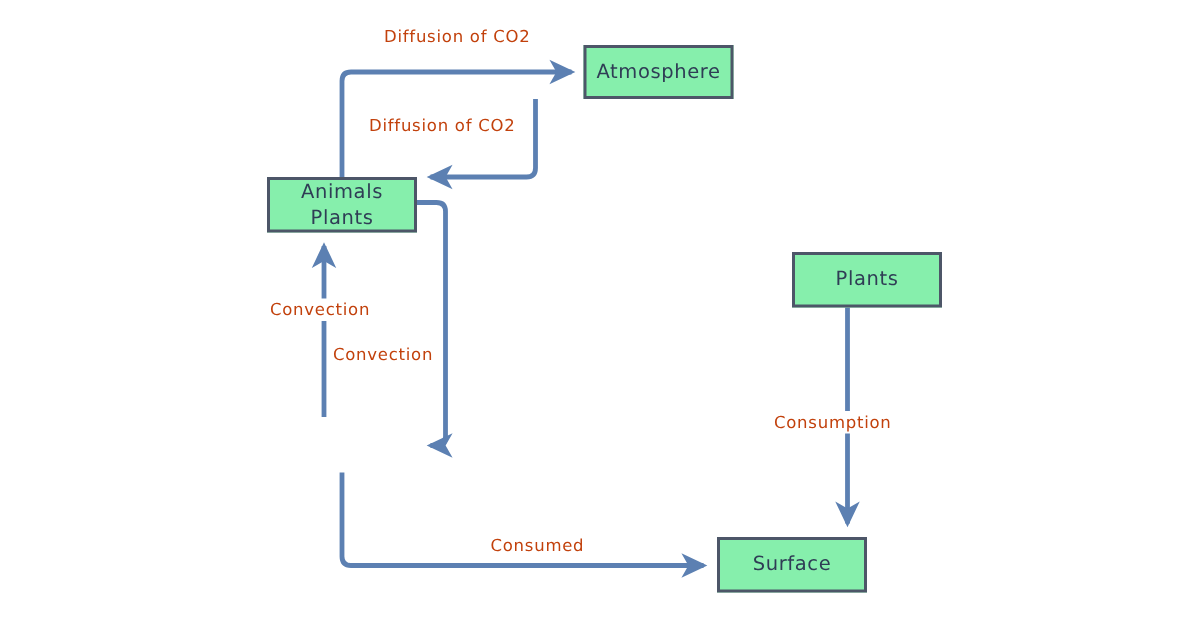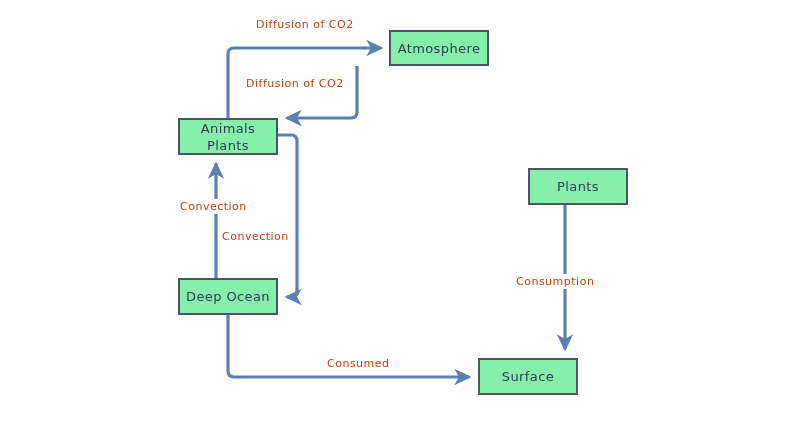--- a/index.html
+++ b/index.html
@@ -88,23 +88,20 @@
 
   <div class="node" style="left:389px; top:30px; width:100px; height:36px;">
     <span>Atmosphere</span>
   </div>
 
   <div class="node" style="left:178px; top:118px; width:100px; height:37px; flex-direction:column;">
     <span>Animals</span>
     <span>Plants</span>
   </div>
 
-  <div class="node" style="left:178px; top:278px; width:100px; height:37px;">
-    <span>Deep Ocean</span>
-  </div>
 
   <div class="node" style="left:528px; top:168px; width:100px; height:37px;">
     <span>Plants</span>
   </div>
 
   <div class="node" style="left:478px; top:358px; width:100px; height:37px;">
     <span>Surface</span>
   </div>
 
   <div class="edge-label" style="left:253px; top:17px;">Diffusion of CO2</div>

